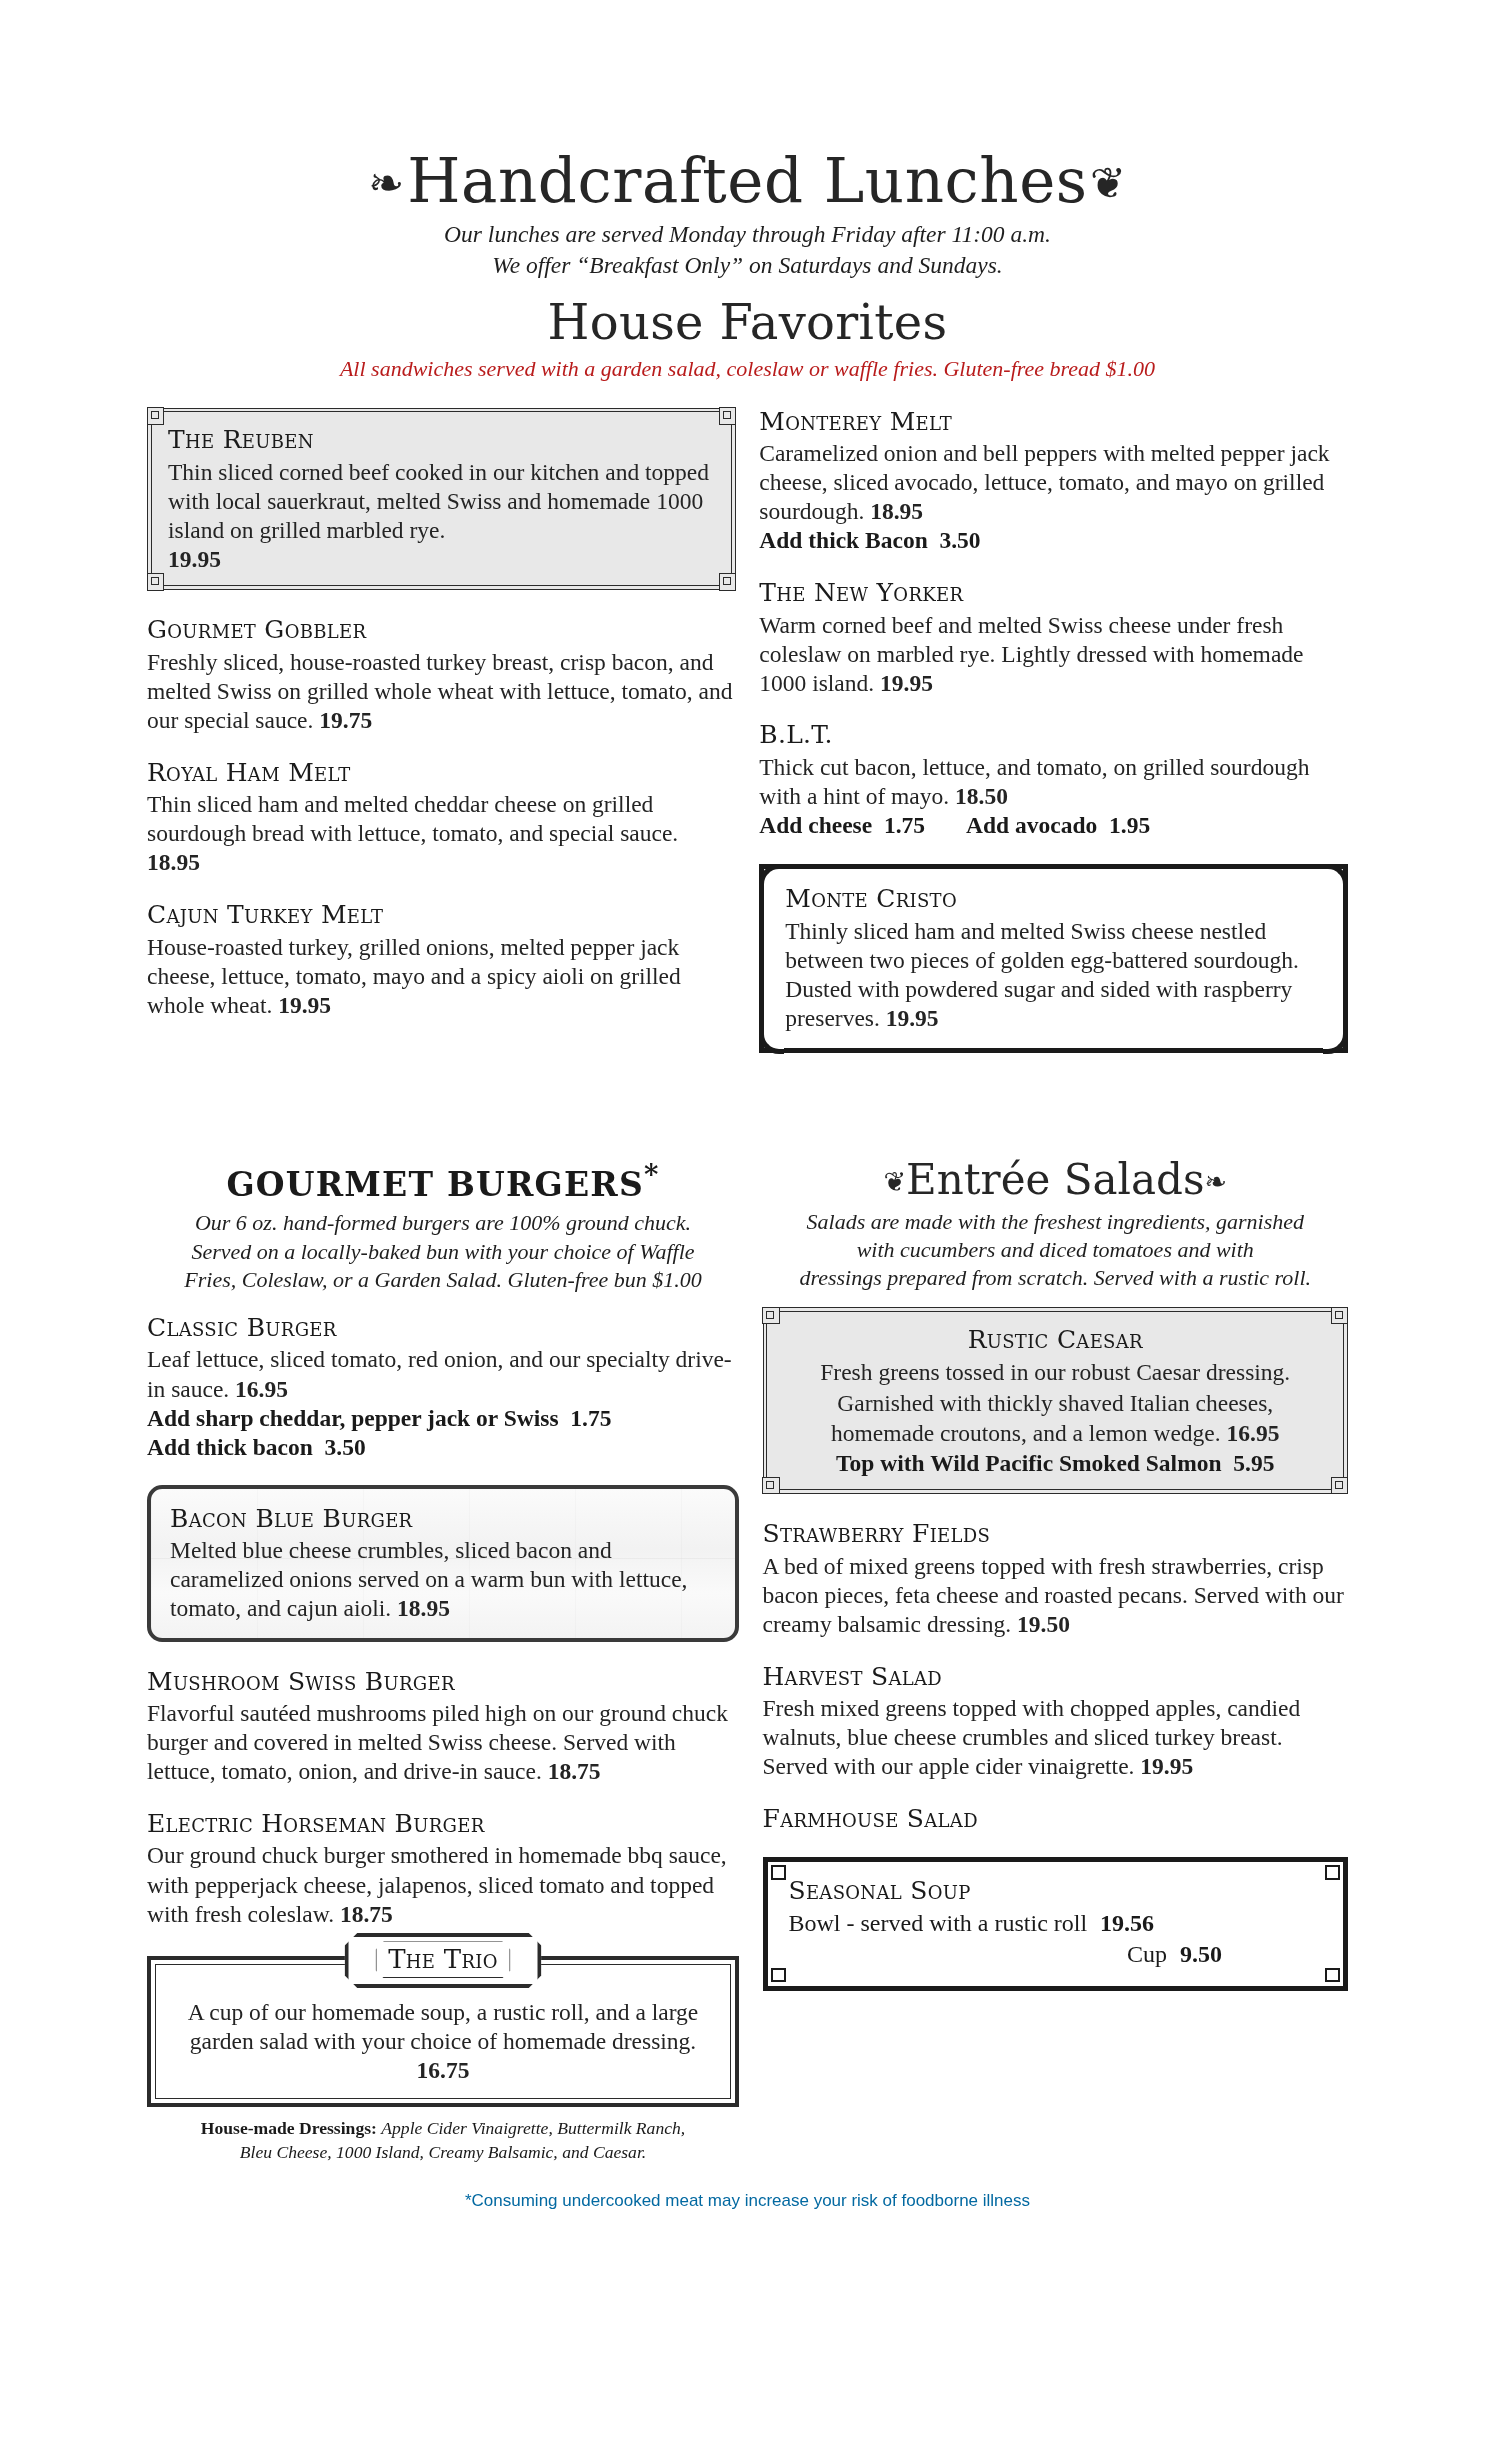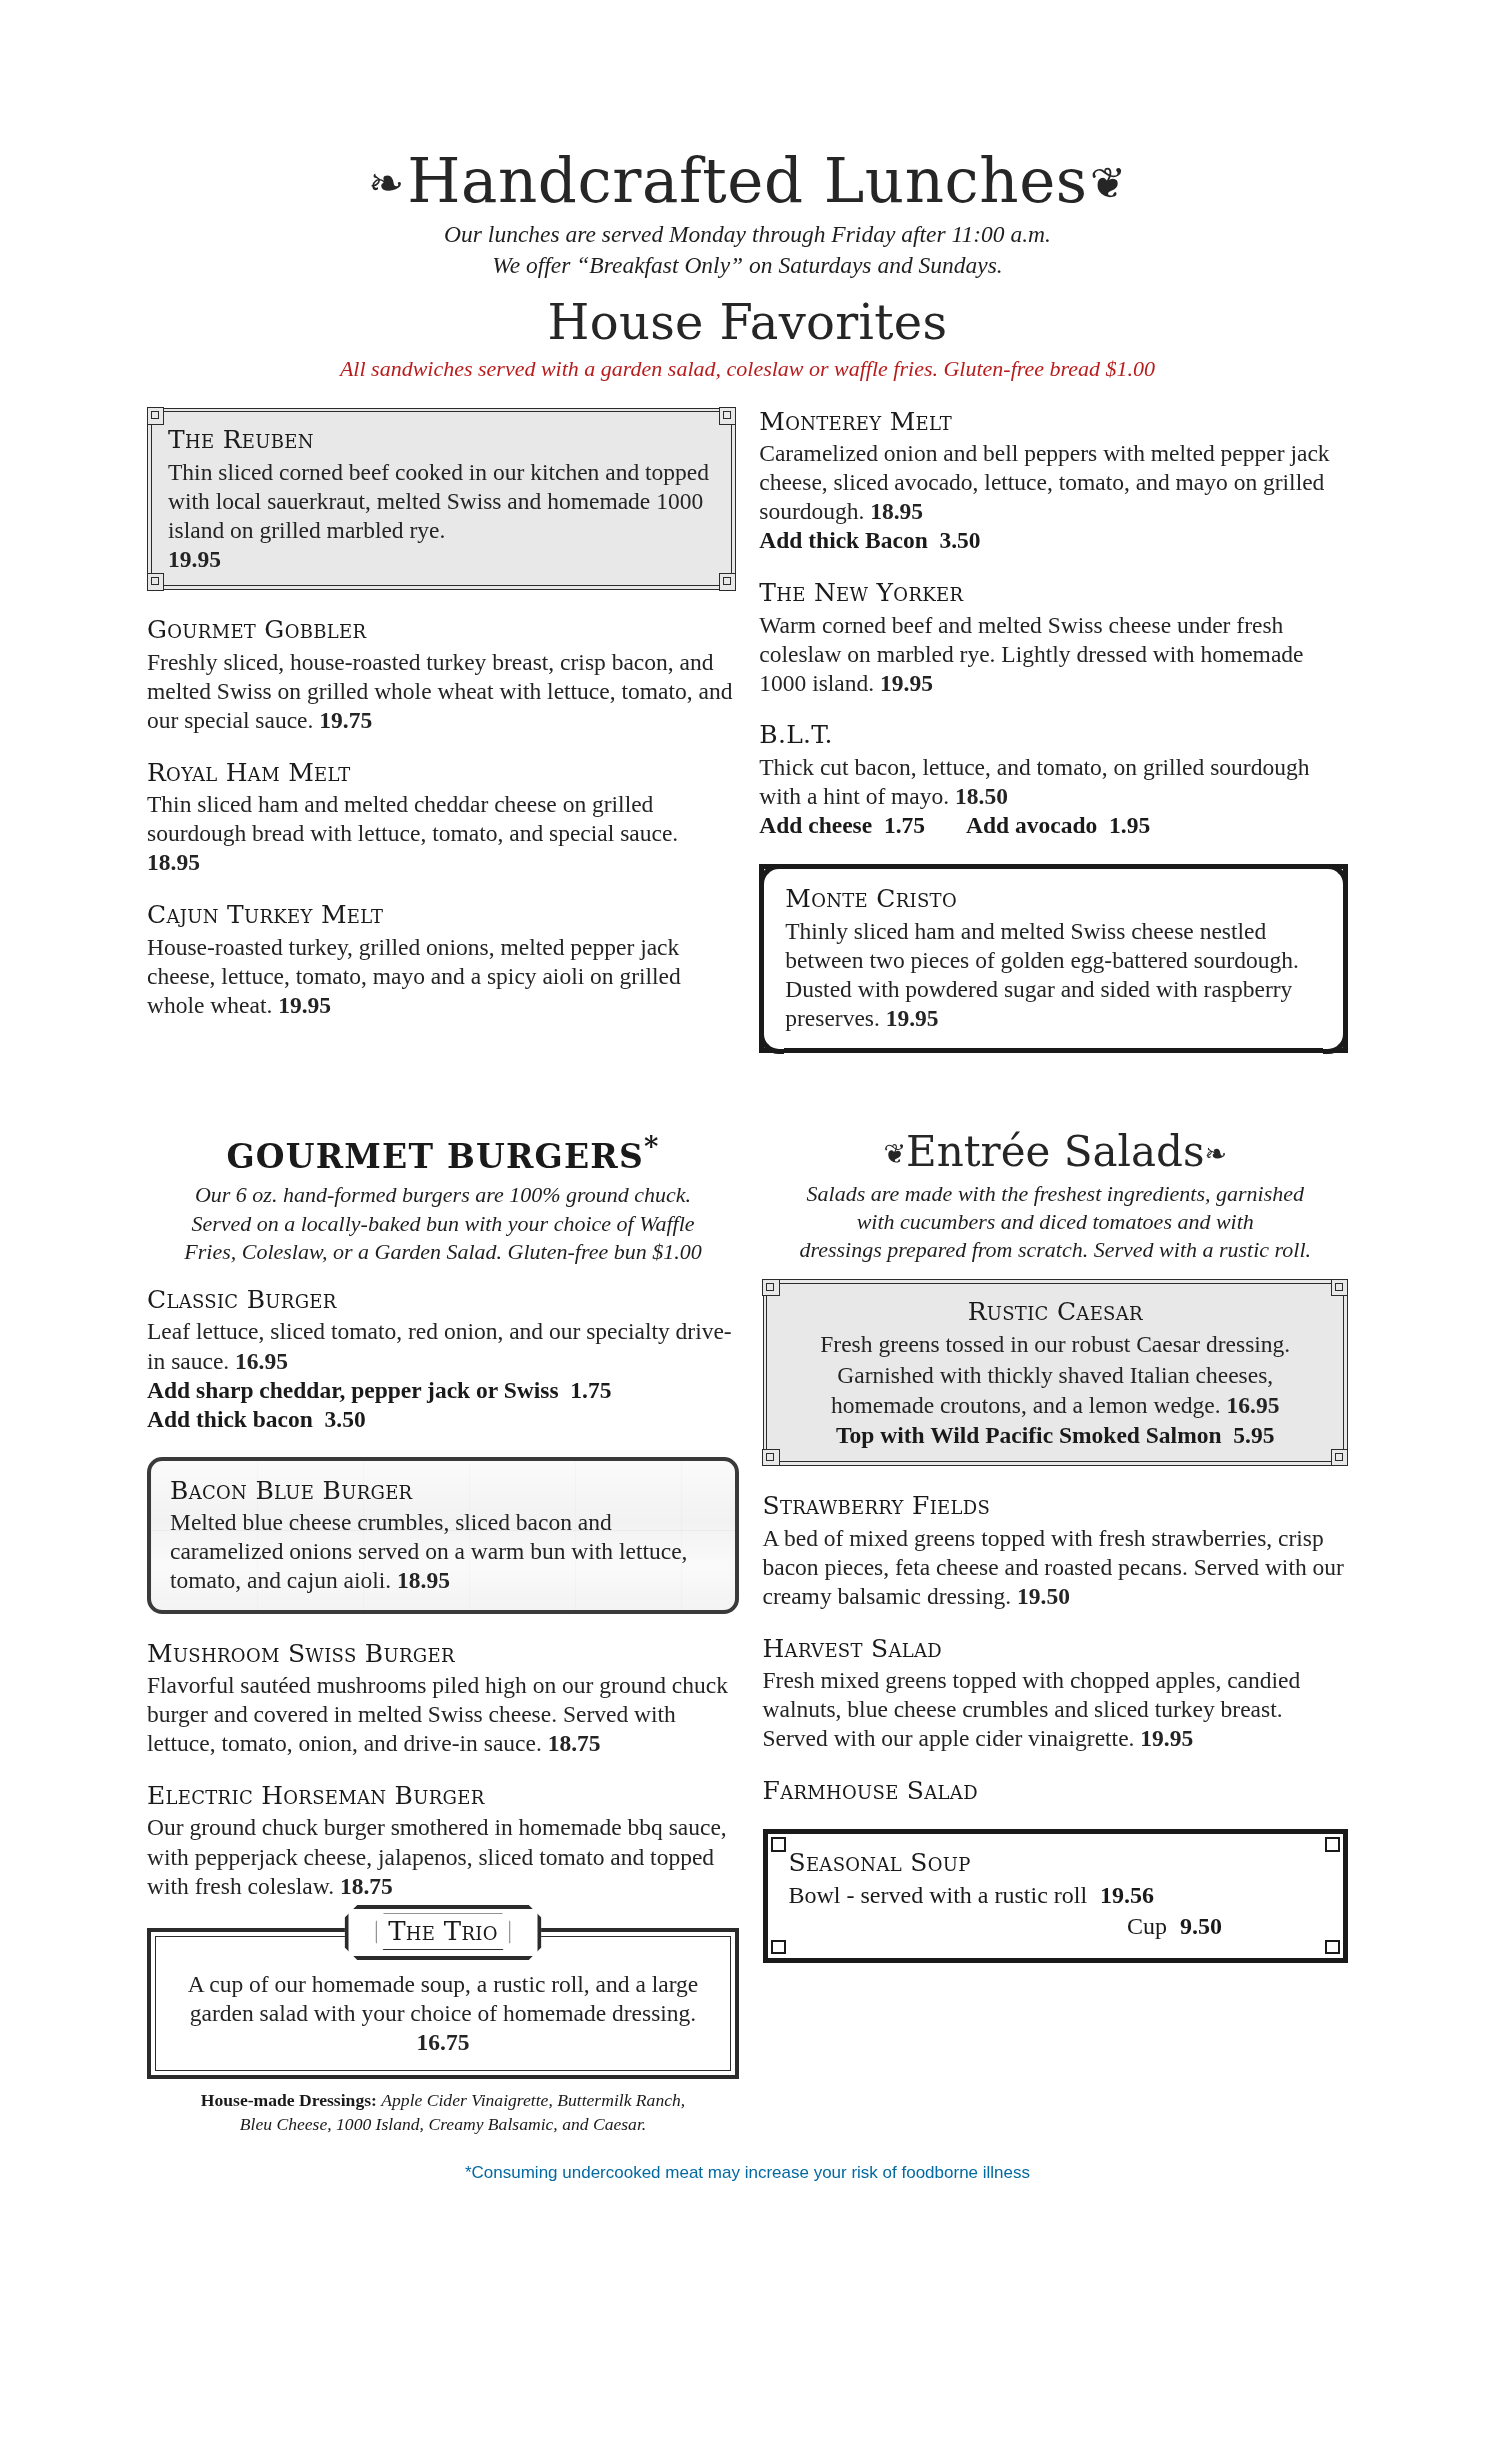--- a/index.html
+++ b/index.html
@@ -111,21 +111,21 @@
 
   .box-ornate.centered { text-align:center; }
   .box-ornate.centered .item-desc { line-height:1.3; }
 
   
   .box-notch {
     position:relative;
     border:5.3px solid #1a1a1a;
     background:#ffffff;
     padding:16.4px 21px 15.2px 21px;
-    margin-bottom:12px;
+    margin-bottom:40px;
     box-sizing:border-box;
   }
   .box-notch .nc {
     position:absolute; width:20px; height:20px; background:#ffffff;
     border:5.3px solid #1a1a1a;
   }
   .box-notch .nc.tl { left:-5.3px; top:-5.3px; border-right:none; border-bottom:none; border-radius:20px 0 0 0; }
   .box-notch .nc.tr { right:-5.3px; top:-5.3px; border-left:none; border-bottom:none; border-radius:0 20px 0 0; }
   .box-notch .nc.bl { left:-5.3px; bottom:-5.3px; border-right:none; border-top:none; border-radius:0 0 0 20px; }
   .box-notch .nc.br { right:-5.3px; bottom:-5.3px; border-left:none; border-top:none; border-radius:0 0 20px 0; }

